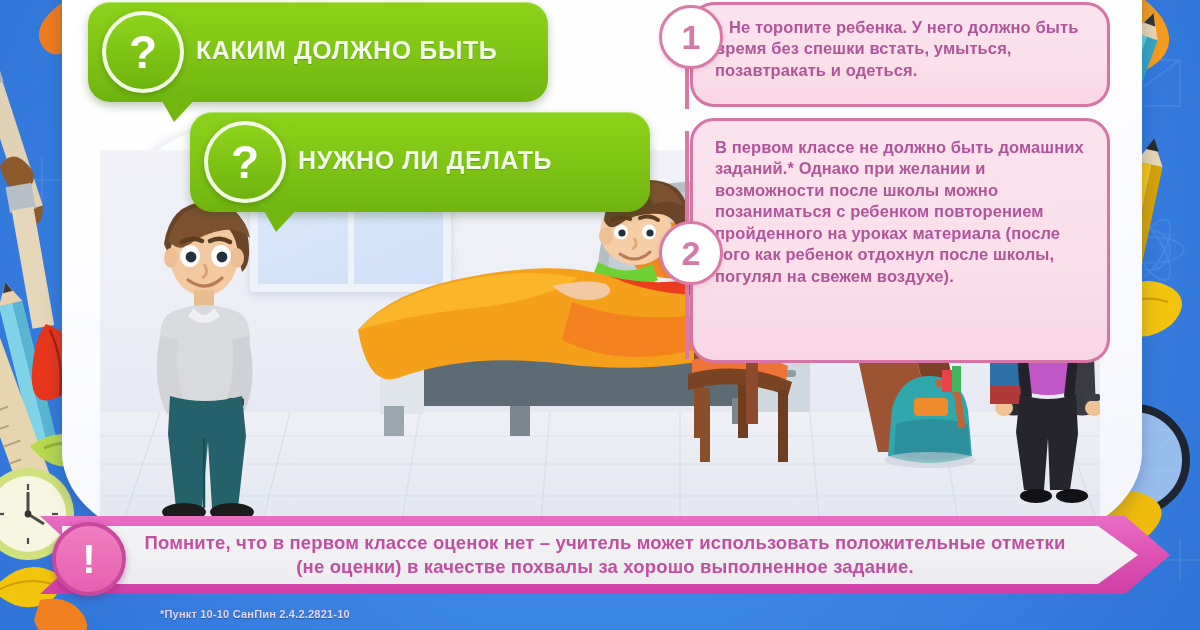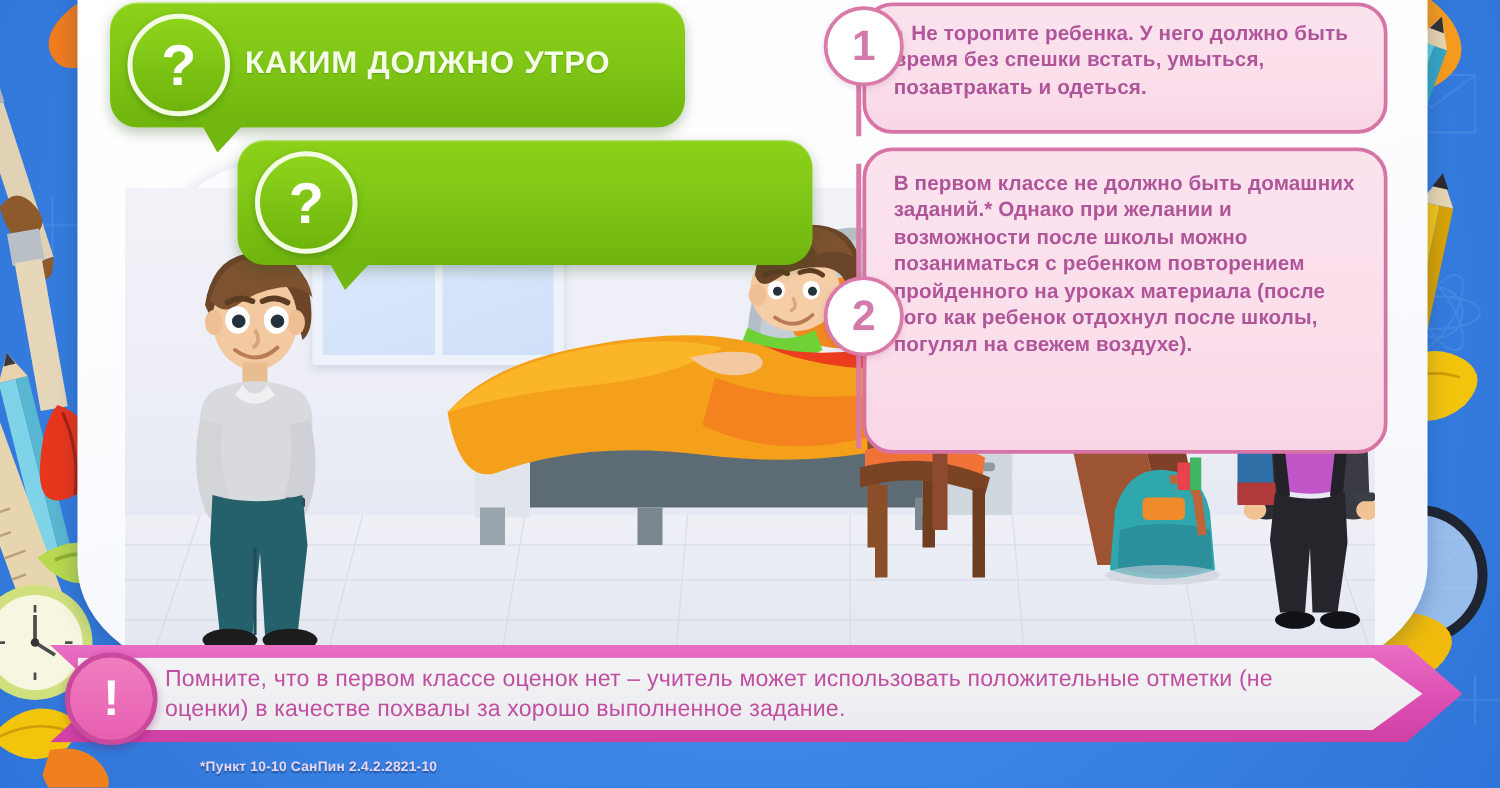--- a/index.html
+++ b/index.html
@@ -148,22 +148,22 @@
     box-shadow:0 3px 8px rgba(120,20,90,.35);
   }
   .banner-inner{
     position:absolute;left:22px;top:10px;width:1076px;height:58px;
     background:linear-gradient(180deg,#f4f4f6 0%,#ececf0 100%);
     clip-path:polygon(0 0, 1036px 0, 1076px 29px, 1036px 58px, 0 58px, 0 29px);
     display:flex;align-items:center;justify-content:center;
     box-sizing:border-box;padding:0 60px 0 70px;
   }
   .banner-text{
-    font-size:18.5px;line-height:1.28;color:#c04fa2;font-weight:400;
-    letter-spacing:.15px;
+    font-size:18.5px;line-height:1.28;color:#c04fa2;font-weight:700;
+    text-align:center;letter-spacing:.15px;
   }
   .excl{
     position:absolute;left:12px;top:6px;width:66px;height:66px;border-radius:50%;
     background:linear-gradient(180deg,#f07ec0,#e75fb0);
     border:4px solid #c94a9c;
     display:flex;align-items:center;justify-content:center;
     font-size:40px;font-weight:bold;color:#ffffff;line-height:1;
     box-shadow:0 3px 7px rgba(120,20,90,.35);z-index:5;
   }
   .footnote{
@@ -515,28 +515,29 @@
       <path d="M40 186 q28 10 56 0 l2 40 l-8 56 h-20 l-2 -52 l-4 52 h-20 l-8 -58z" fill="#25252b"></path>
 
       <ellipse cx="56" cy="288" rx="16" ry="7" fill="#121216"></ellipse>
       <ellipse cx="92" cy="288" rx="16" ry="7" fill="#121216"></ellipse>
     </svg>
   </div>
 
   <div class="bubble" id="bubble1">
     <div class="qmark">?</div>
     <div class="btext">
-      <div>КАКИМ ДОЛЖНО УТРО</div>
+      <div>КАКИМ ДОЛЖНО БЫТЬ</div>
     </div>
     <div class="tail"></div>
   </div>
 
   <div class="bubble" id="bubble2">
     <div class="qmark">?</div>
     <div class="btext">
+      <div>НУЖНО ЛИ ДЕЛАТЬ</div>
     </div>
     <div class="tail"></div>
   </div>
 
   <div class="tip" id="tip1">
     <div class="numstem"></div>
     <div class="numbadge">1</div>
     <div class="tip-body">
       <span class="dot"></span><span>Не торопите ребенка. У него должно быть время без спешки встать, умыться, позавтракать и одеться.</span>
     </div>

